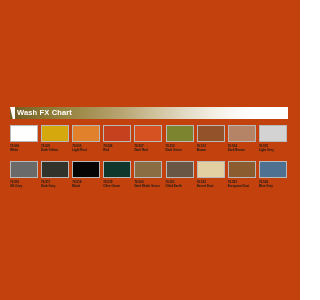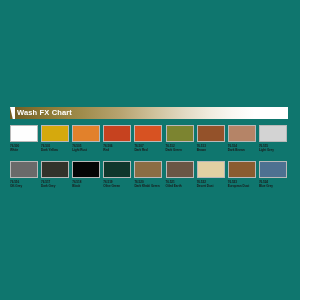--- a/index.html
+++ b/index.html
@@ -13,21 +13,21 @@
     font-family: "Liberation Sans", sans-serif;
     overflow: hidden;
   }
 
   #chart-page {
     position: absolute;
     left: 0;
     top: 0;
     width: 300px;
     height: 300px;
-    background: #0f766e;
+    background: #c2410c;
   }
 
   
   #banner {
     position: absolute;
     left: 10px;
     top: 107px;
     width: 278px;
     height: 12px;
   }

